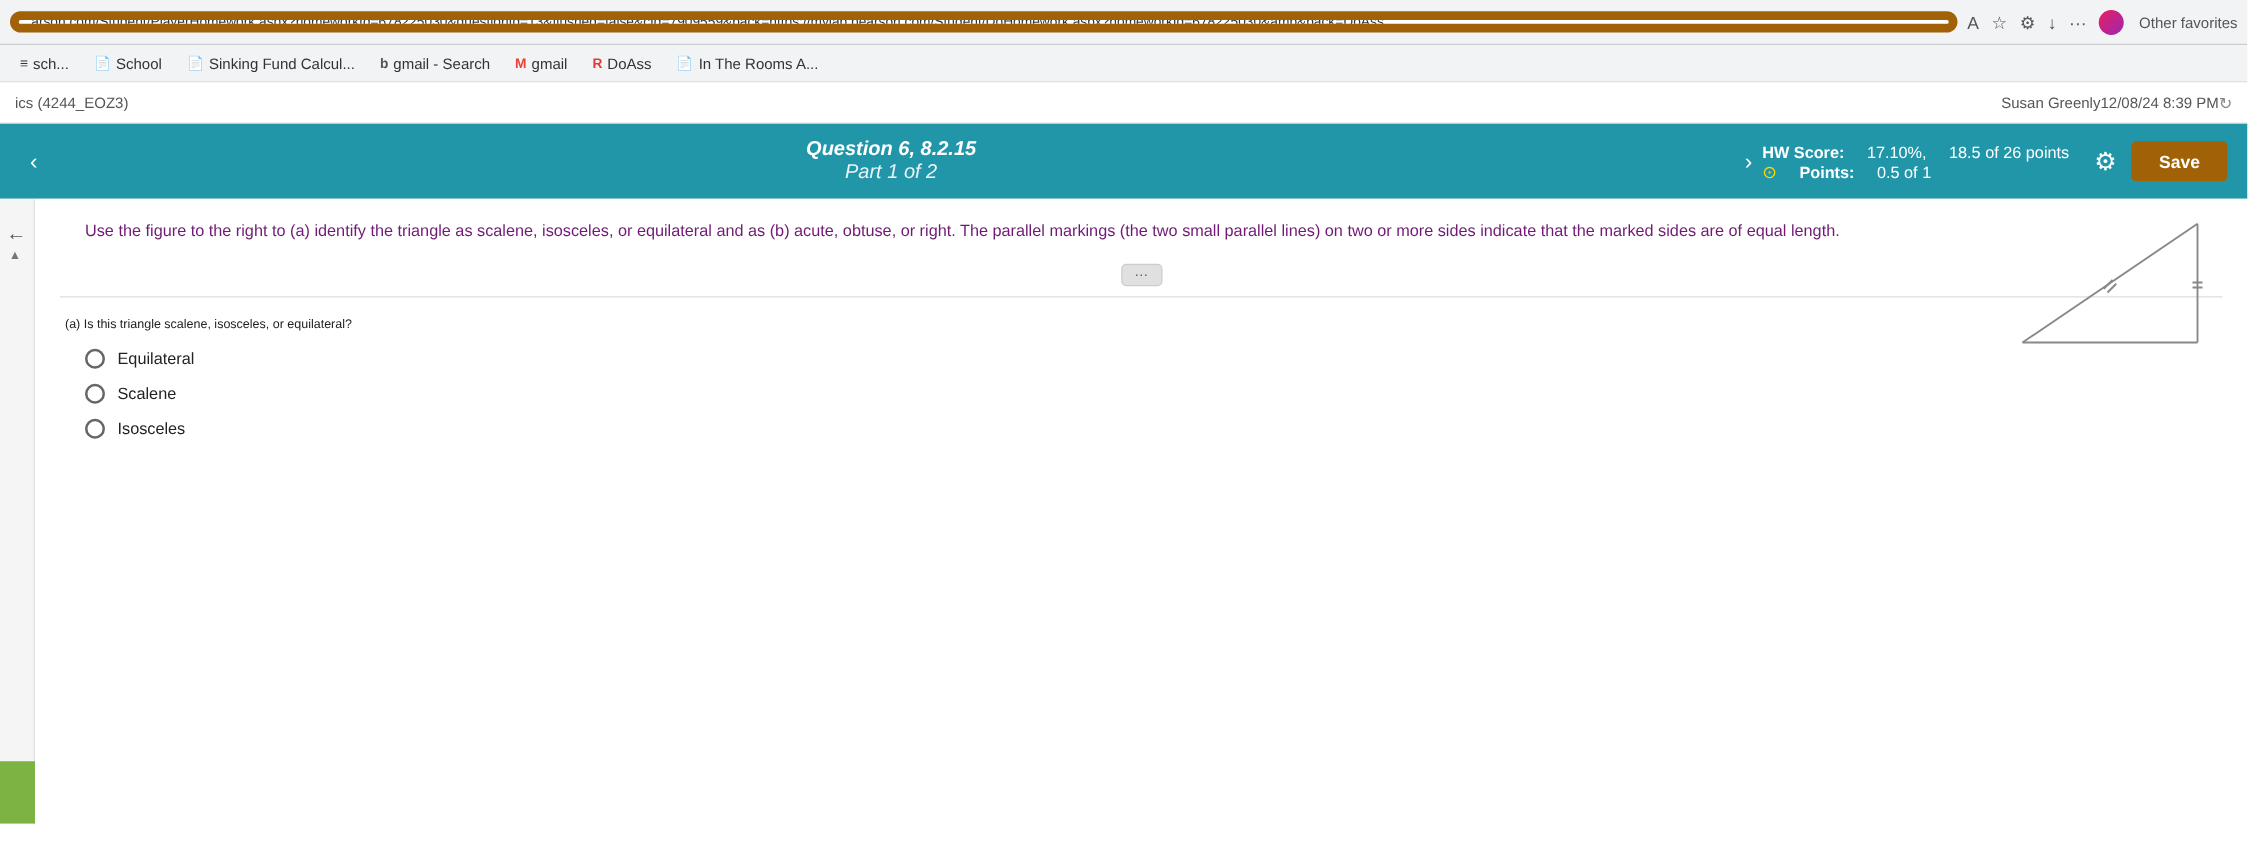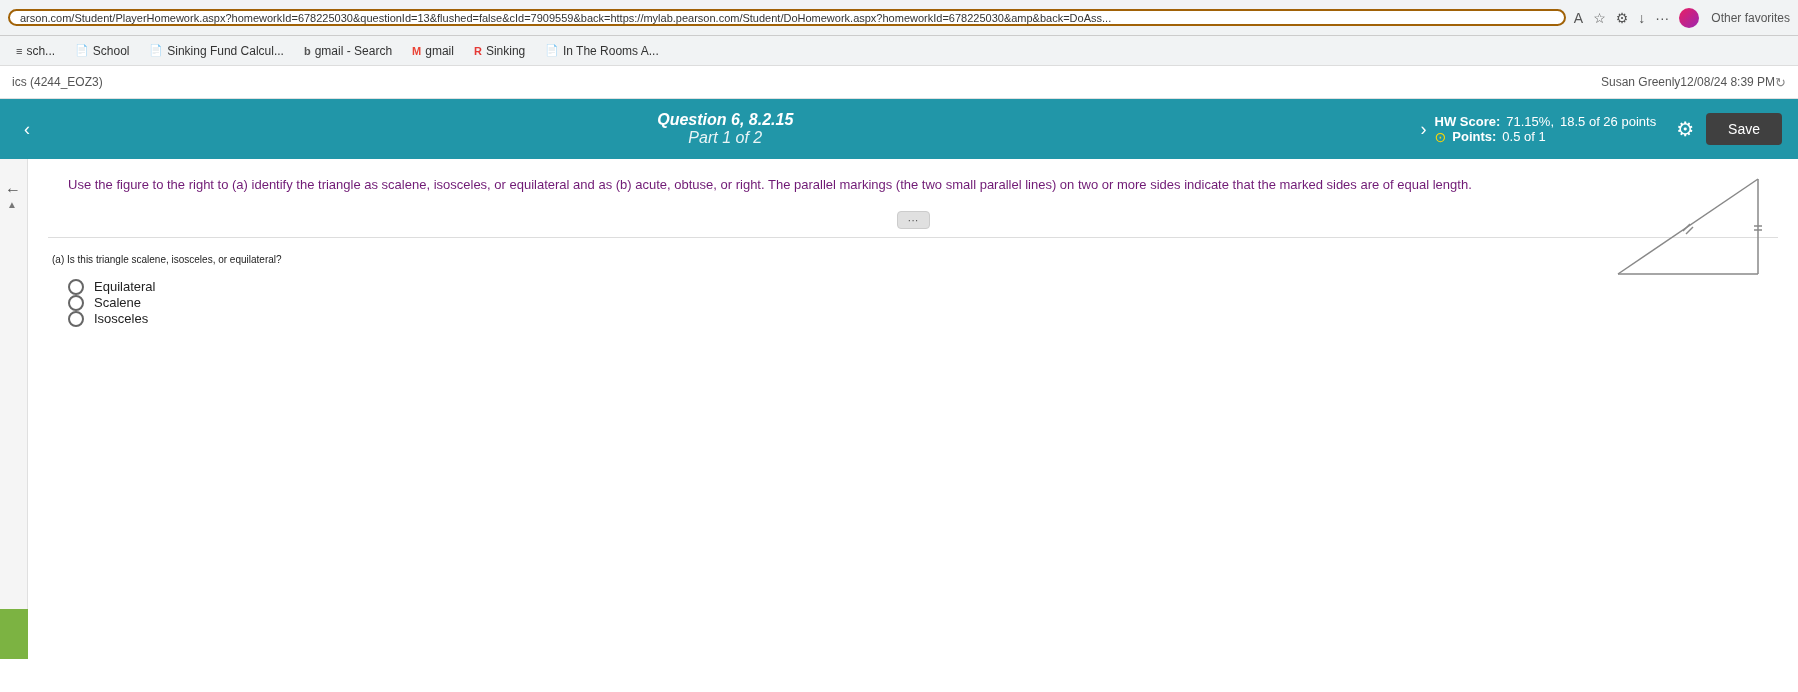--- a/index.html
+++ b/index.html
@@ -12,21 +12,21 @@
       display: flex;
       align-items: center;
       padding: 0 8px;
       border-bottom: 1px solid #ccc;
       font-size: 12px;
       color: #333;
     }
     .url-bar {
       flex: 1;
       background: #fff;
-      border: 2px solid #a16207;
+      border: 7px solid #a16207;
       border-radius: 16px;
       height: 17px;
       padding: 0 10px;
       font-size: 11px;
       color: #333;
       display: flex;
       align-items: center;
       overflow: hidden;
       white-space: nowrap;
       text-overflow: ellipsis;
@@ -107,40 +107,40 @@
     }
     .question-label { font-size: 16px; font-weight: bold; }
     .question-part { font-size: 16px; opacity: 0.9; }
     .hw-score-section {
       display: flex;
       flex-direction: column;
       align-items: flex-start;
       font-size: 13px;
       margin-right: 20px;
     }
-    .hw-score-line { display: flex; align-items: center; gap: 6px; }
+    .hw-score-line { display: flex; align-items: flex-end; gap: 18px; }
     .score-icon { font-size: 14px; color: #ffd700; }
     .header-actions {
       display: flex;
       align-items: center;
       gap: 12px;
     }
     .gear-btn {
       background: none;
       border: none;
       color: #fff;
       font-size: 20px;
       cursor: pointer;
     }
     .save-btn {
-      background: #404040;
+      background: #a16207;
       border: none;
       color: #fff;
       font-size: 14px;
-      font-weight: normal;
+      font-weight: bold;
       padding: 8px 22px;
       border-radius: 4px;
       cursor: pointer;
     }
 
     
     .main-content {
       background: #fff;
       padding: 16px 20px;
       min-height: 500px;
@@ -175,20 +175,21 @@
     
     .sub-question-text {
       font-size: 10px;
       color: #222;
       margin-bottom: 14px;
       margin-left: 4px;
     }
     .radio-group {
       display: flex;
       flex-direction: column;
+      gap: 12px;
       margin-left: 20px;
     }
     .radio-item {
       display: flex;
       align-items: center;
       gap: 10px;
       font-size: 13px;
       color: #222;
       cursor: pointer;
     }
@@ -289,21 +290,21 @@
   <div class="bookmark-item">
     <span class="bookmark-icon" style="font-weight:bold;color:#555;">b</span>
     <span>gmail - Search</span>
   </div>
   <div class="bookmark-item">
     <span class="bookmark-icon" style="color:#ea4335;font-weight:bold;">M</span>
     <span>gmail</span>
   </div>
   <div class="bookmark-item">
     <span class="bookmark-icon" style="color:#e53935;font-weight:bold;">R</span>
-    <span>Sinking</span>
+    <span>DoAss</span>
   </div>
   <div class="bookmark-item">
     <span class="bookmark-icon">📄</span>
     <span>In The Rooms A...</span>
   </div>
 </div>
 
 <div class="page-header">
   <span class="page-title-text">ics (4244_EOZ3)</span>
   <div class="page-header-right">
@@ -316,21 +317,21 @@
 <div class="question-header">
   <button class="nav-arrow">‹</button>
   <div class="question-center">
     <span class="question-label">Question 6, 8.2.15</span>
     <span class="question-part">Part 1 of 2</span>
   </div>
   <button class="nav-arrow">›</button>
   <div class="hw-score-section">
     <div class="hw-score-line">
       <span style="font-weight:bold;">HW Score:</span>
-      <span>71.15%,</span>
+      <span>17.10%,</span>
       <span>18.5 of 26 points</span>
     </div>
     <div class="hw-score-line">
       <span class="score-icon">⊙</span>
       <span style="font-weight:bold;">Points:</span>
       <span>0.5 of 1</span>
     </div>
   </div>
   <div class="header-actions">
     <button class="gear-btn">⚙</button>

